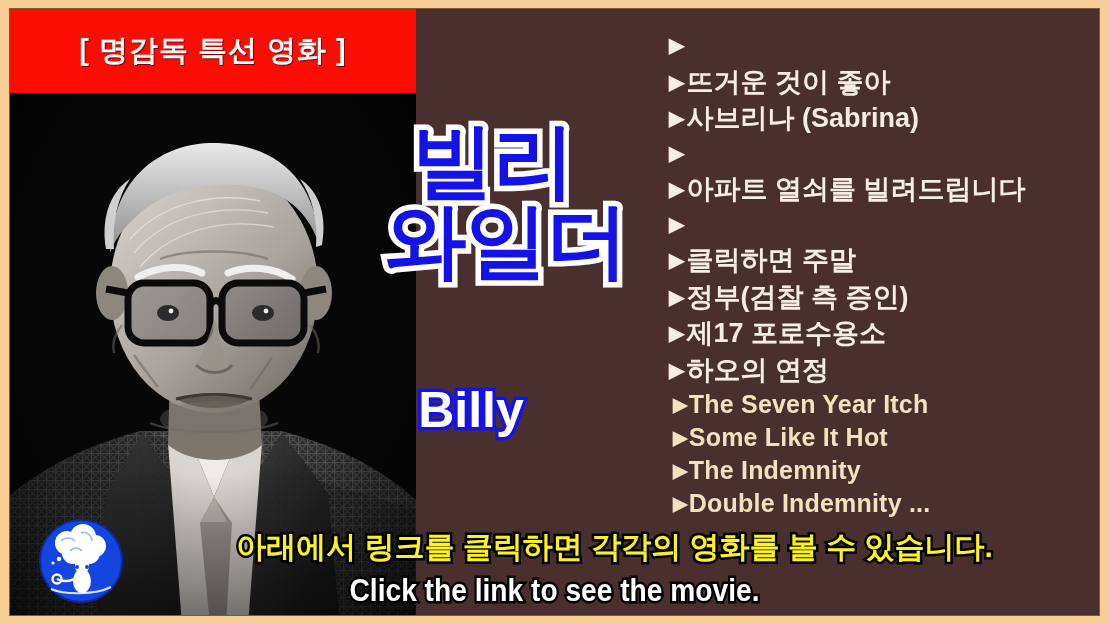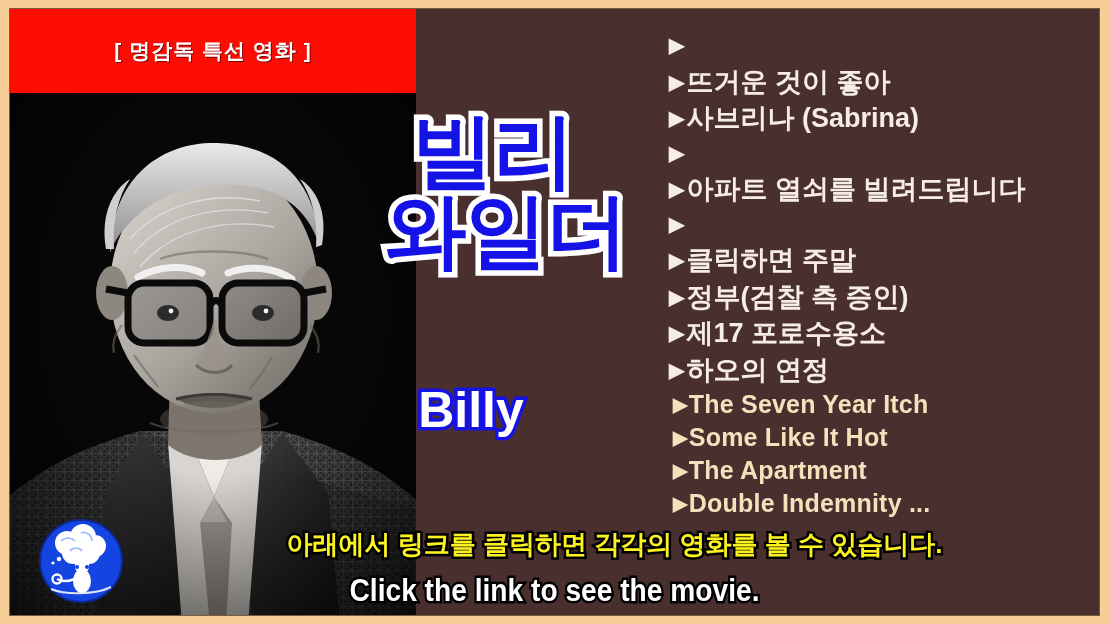--- a/index.html
+++ b/index.html
@@ -30,40 +30,40 @@
     width:406px; height:100%;
   }
   #title-banner {
     position:absolute; left:0; top:0;
     width:406px; height:84px;
     background:#FC0D04;
     display:flex; align-items:center; justify-content:center;
   }
   #title-banner .banner-text {
     color:#FFFFFF;
-    font-size:21px;
+    font-size:29px;
     font-weight:bold;
     letter-spacing:1px;
     text-shadow:1px 1px 0 #7a0000;
     white-space:nowrap;
   }
 
   
   #photo {
     position:absolute; left:0; top:84px;
     width:406px; height:532px;
     background:#050505;
     overflow:hidden;
   }
   #photo svg { display:block; width:100%; height:100%; }
 
   
   #name-block {
     position:absolute;
-    left:318px; top:102px;
+    left:318px; top:112px;
     width:330px;
     text-align:center;
     pointer-events:none;
   }
   .kname {
     display:block;
     font-size:82px;
     line-height:0.97;
     font-weight:bold;
     color:#1512E8;
@@ -133,21 +133,21 @@
     color:#F7E1BC;
     margin-right:1px;
     transform:translateY(-2px);
   }
 
   
   #cta-ko {
     position:absolute;
     left:0; right:0; top:518px;
     text-align:center;
-    font-size:26px;
+    font-size:30px;
     font-weight:bold;
     color:#FCF31E;
     -webkit-text-stroke:5px #000000;
     paint-order:stroke fill;
     white-space:nowrap;
     padding-left:120px;
   }
   #cta-en {
     position:absolute;
     left:0; right:0; top:563px;
@@ -362,21 +362,21 @@
       <div class="en-item">
         <span class="tri">▶</span>
         <span>The Seven Year Itch</span>
       </div>
       <div class="en-item">
         <span class="tri">▶</span>
         <span>Some Like It Hot</span>
       </div>
       <div class="en-item">
         <span class="tri">▶</span>
-        <span>The Apartment</span>
+        <span>The Indemnity</span>
       </div>
       <div class="en-item">
         <span class="tri">▶</span>
         <span>Double Indemnity ...</span>
       </div>
     </div>
 
     <div id="cta-ko">아래에서 링크를 클릭하면 각각의 영화를 볼 수 있습니다.</div>
     <div id="cta-en">Click the link to see the movie.</div>
 

